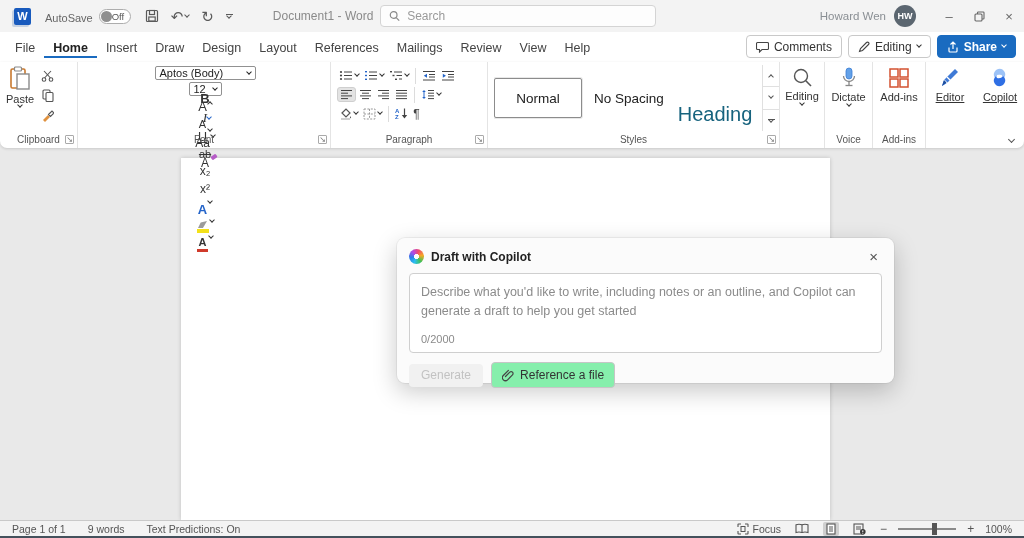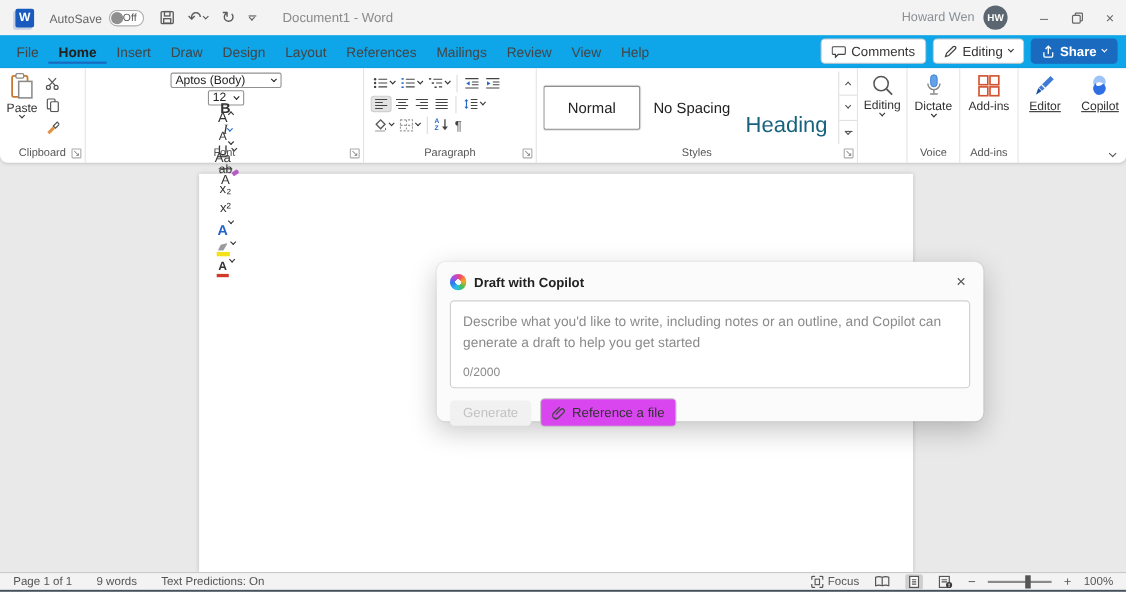--- a/index.html
+++ b/index.html
@@ -16,31 +16,31 @@
   .word-logo { width:17px; height:17px; background:#185abd; color:#fff; font-weight:bold; font-size:11px; display:flex; align-items:center; justify-content:center; border-radius:2px; margin:0 14px 0 14px; box-shadow:-2px 2px 0 #0f4c9e33; }
   .autosave { display:flex; align-items:flex-end; gap:6px; color:#666; font-size:11px; }
   .toggle { width:32px; height:15px; border:1px solid #adadad; border-radius:8px; background:#fff; display:flex; align-items:center; padding:1px 4px 1px 1px; gap:0; }
   .toggle .knob { width:11px; height:11px; border-radius:50%; background:#8f8f8f; }
   .toggle .state { font-size:9.5px; color:#555; }
   .qat { display:flex; align-items:center; gap:12px; margin-left:14px; color:#5a5a5a; }
   .qat .btn { display:flex; align-items:center; gap:2px; cursor:default; }
   .arrow-glyph { font-size:15px; color:#5a5a5a; line-height:1; }
   .overflow-btn { display:flex; flex-direction:column; align-items:center; gap:1px; }
   .overflow-btn .bar { width:7px; height:1px; background:#5a5a5a; }
-  .doc-title { margin-left:24px; color:#8a8a8a; font-size:12px; }
+  .doc-title { margin-left:40px; color:#8a8a8a; font-size:12px; }
   .searchbox { position:absolute; left:380px; top:5px; width:276px; height:22px; background:#fdfdfd; border:1px solid #d4d4d4; border-radius:4px; display:flex; align-items:center; padding:0 8px; gap:7px; }
   .searchbox input { border:none; outline:none; background:transparent; font-size:12px; color:#555; width:100%; font-family:"Liberation Sans",sans-serif; }
   .searchbox input::placeholder { color:#9a9a9a; }
   .tb-right { position:absolute; right:0; top:0; height:32px; display:flex; align-items:center; }
   .user-name { color:#8a8f94; font-size:11.5px; margin-right:8px; }
   .avatar { width:22px; height:22px; border-radius:50%; background:#5b6670; color:#fff; font-size:9px; font-weight:bold; display:flex; align-items:center; justify-content:center; margin-right:18px; }
   .winbtn { width:30px; height:32px; display:flex; align-items:center; justify-content:center; color:#666; font-size:13px; }
 
   
-  .menubar { height:30px; background:#0ea5e9; display:flex; align-items:center; padding:0 6px; position:relative; }
+  .menubar { height:30px; background:#ffffff; display:flex; align-items:center; padding:0 6px; position:relative; }
   .tab { padding:5px 9px 4px; font-size:12.5px; color:#444; cursor:default; }
   .tab.active { font-weight:bold; color:#222; border-bottom:2.5px solid #1a6bc0; padding-bottom:1.5px; }
   .mb-right { position:absolute; right:8px; top:3px; display:flex; gap:6px; align-items:center; }
   .pillbtn { height:23px; display:flex; align-items:center; gap:5px; background:#fff; border:1px solid #c9c9c9; border-radius:4px; padding:0 9px; font-size:12px; color:#333; }
   .pillbtn.share { background:#1a6bc0; border-color:#1a6bc0; color:#fff; font-weight:bold; }
 
   
   .ribbon { height:86px; background:#fff; border-radius:0 0 7px 7px; box-shadow:0 1px 3px rgba(0,0,0,.14); display:flex; position:relative; z-index:2; }
   .rgroup { border-right:1px solid #e4e4e4; display:flex; flex-direction:column; }
   .gbody { flex:1; }
@@ -111,21 +111,21 @@
   .dlg-head { display:flex; align-items:center; gap:7px; padding:9px 12px 7px; }
   .copilot-swirl { width:15px; height:15px; border-radius:50%; background: radial-gradient(circle at center, #fbfbfb 0 2.5px, transparent 2.5px), conic-gradient(from 200deg, #2bbff0, #2b7de9, #b04ae8, #ef486e, #f7a823, #40c057, #2bbff0); }
   .dlg-title { font-size:12px; font-weight:bold; color:#222; flex:1; }
   .dlg-close { font-size:15px; color:#555; line-height:1; padding:2px 4px; }
   .dlg-box { margin:0 12px; height:80px; background:#fff; border:1px solid #cfcfcf; border-radius:4px; padding:9px 11px 7px; display:flex; flex-direction:column; }
   .dlg-box textarea { border:none; outline:none; resize:none; width:100%; height:40px; font-family:"Liberation Sans",sans-serif; font-size:12.5px; line-height:1.55; color:#333; background:transparent; }
   .dlg-box textarea::placeholder { color:#8b8b8b; }
   .charcount { margin-top:auto; font-size:11px; color:#8a8a8a; }
   .dlg-foot { display:flex; align-items:center; gap:8px; margin:9px 12px 0; }
   .gen-btn { height:23px; padding:0 12px; border-radius:4px; background:#f1f1f1; color:#c2c2c2; font-size:12px; display:flex; align-items:center; }
-  .ref-btn { height:23px; padding:12px 10px; border-radius:4px; background:#d946ef; border:1px solid #c6c6c6; color:#333; font-size:12px; display:flex; align-items:center; gap:6px; }
+  .ref-btn { height:23px; padding:12px 10px; border-radius:4px; background:#86efac; border:1px solid #c6c6c6; color:#333; font-size:12px; display:flex; align-items:center; gap:6px; }
 
   
   .statusbar { height:16px; background:#f3f3f3; border-top:1px solid #c9c9c9; display:flex; align-items:center; font-size:10.5px; color:#555; padding:0 12px; gap:22px; position:relative; z-index:3; }
   .sb-right { margin-left:auto; display:flex; align-items:center; gap:11px; }
   .focus-btn { display:flex; align-items:center; gap:4px; }
   .viewbtn { display:flex; align-items:center; justify-content:center; padding:1px 3px; border-radius:2px; }
   .viewbtn.sel { background:#cfcfcf; }
   .zoom-track { width:58px; height:2px; background:#8a8a8a; position:relative; }
   .zoom-thumb { position:absolute; left:34px; top:-5px; width:5px; height:12px; background:#555; }
   .zoom-sign { font-size:12px; color:#555; line-height:1; }
@@ -159,20 +159,27 @@
     </span>
     <span class="btn">
       <span class="arrow-glyph">↻</span>
     </span>
     <span class="btn overflow-btn">
       <span class="bar"></span>
       <span class="chv sm"></span>
     </span>
   </div>
   <div class="doc-title">Document1  -  Word</div>
+  <div class="searchbox">
+    <svg width="12" height="12" viewBox="0 0 12 12">
+        <circle cx="5" cy="5" r="3.6" fill="none" stroke="#8a8a8a" stroke-width="1.3"></circle>
+        <line x1="8" y1="8" x2="11" y2="11" stroke="#8a8a8a" stroke-width="1.3"></line>
+      </svg>
+    <input type="text" placeholder="Search" style="">
+  </div>
   <div class="tb-right">
     <span class="user-name">Howard Wen</span>
     <span class="avatar">
         <span>HW</span>
       </span>
     <span class="winbtn">–</span>
     <span class="winbtn">
       <svg width="11" height="11" viewBox="0 0 11 11">
           <rect x="1" y="3" width="7" height="7" rx="1" fill="none" stroke="#666" stroke-width="1.1"></rect>
           <path d="M3.5 3 V1.8 a0.8 0.8 0 0 1 0.8 -0.8 H9.2 a0.8 0.8 0 0 1 0.8 0.8 V7.2 a0.8 0.8 0 0 1 -0.8 0.8 H8" fill="none" stroke="#666" stroke-width="1.1"></path>

